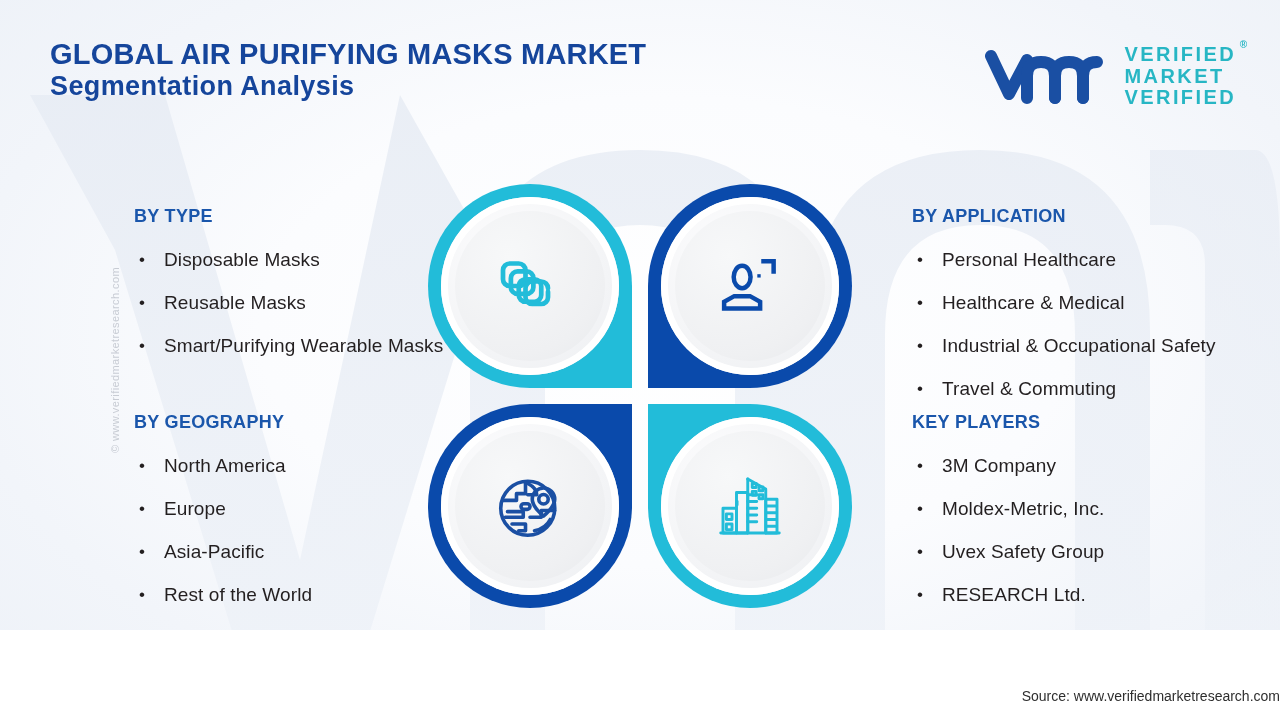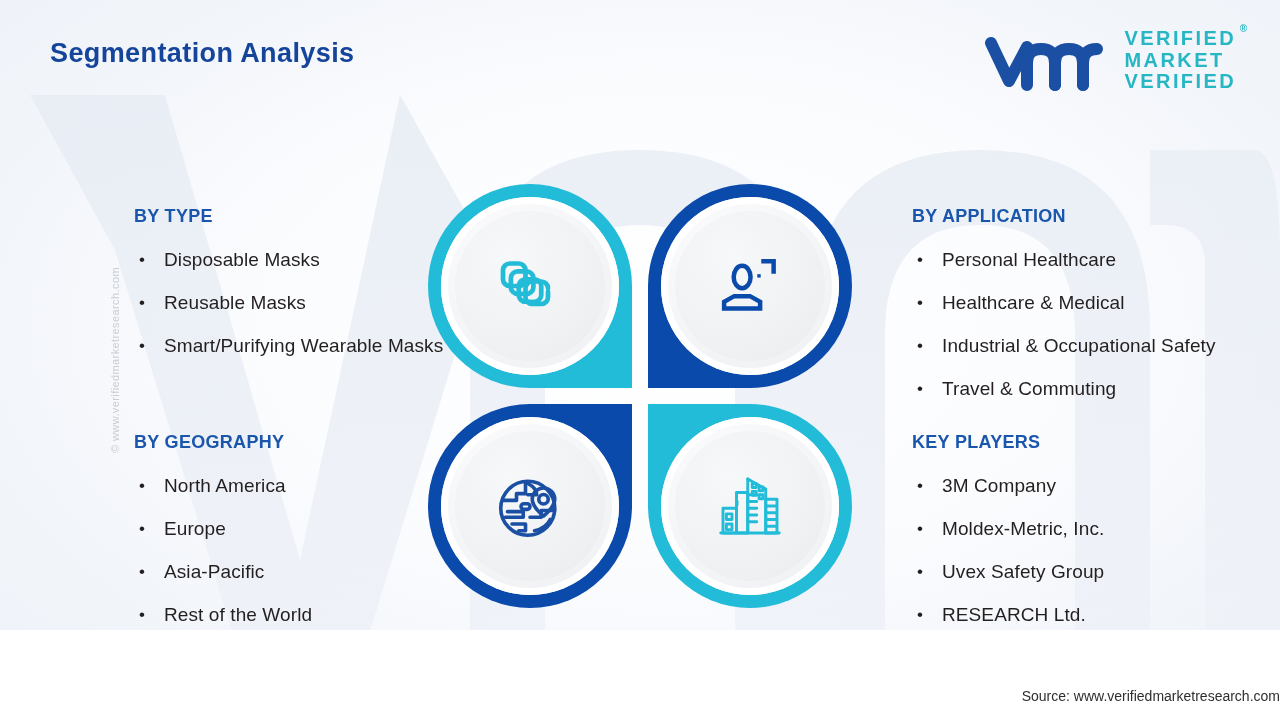--- a/index.html
+++ b/index.html
@@ -59,24 +59,24 @@
   .sub-title {
     font-size: 27px;
     font-weight: bold;
     color: #15459b;
     letter-spacing: 0.4px;
   }
 
   
   .logo {
     position: absolute;
-    top: 28px;
+    top: 44px;
     right: 44px;
     display: flex;
-    align-items: flex-end;
+    align-items: center;
     gap: 16px;
     z-index: 6;
   }
   .logo-mark { width: 128px; height: 60px; display:block; }
   .logo-text {
     position: relative;
     line-height: 1.08;
     color: #27b6c4;
     font-size: 20px;
     font-weight: bold;
@@ -106,21 +106,21 @@
 
   
   .col {
     position: absolute;
     z-index: 5;
     margin-left: 24px;
   }
   .col-left  { left: 110px; width: 330px; }
   .col-right { left: 888px; width: 392px; }
   .row-top    { top: 206px; }
-  .row-bottom { top: 432px; }
+  .row-bottom { top: 412px; }
 
   .seg-title {
     font-size: 18px;
     font-weight: bold;
     color: #1a56ab;
     letter-spacing: 0.3px;
     margin-bottom: 11px;
   }
   .seg-list { list-style: none; }
   .seg-list li {
@@ -219,20 +219,21 @@
     <path d="M470,690 L470,330 Q470,150 640,150 Q810,150 810,330 L810,690 L735,690 L735,335
              Q735,225 640,225 Q545,225 545,335 L545,690 Z" fill="url(#wmg)" opacity="0.8"></path>
     <path d="M810,690 L810,330 Q810,150 980,150 Q1150,150 1150,330 L1150,690 L1075,690 L1075,335
              Q1075,225 980,225 Q885,225 885,335 L885,690 Z" fill="url(#wmg)" opacity="0.8"></path>
 
     <path d="M1150,150 L1255,150 Q1280,150 1280,260 L1280,690 L1205,690 L1205,265
              Q1205,225 1165,225 L1150,225 Z" fill="url(#wmg)" opacity="0.7"></path>
   </svg>
 
   <div class="header">
+    <div class="main-title">GLOBAL AIR PURIFYING MASKS MARKET</div>
     <div class="sub-title">Segmentation Analysis</div>
   </div>
 
   <div class="logo">
     <svg class="logo-mark" viewBox="0 0 128 60">
       <g fill="none" stroke="#1a4fa3" stroke-width="12" stroke-linecap="round" stroke-linejoin="round">
         <path d="M10 10 L28 48 L46 14"></path>
         <path d="M46 52 L46 30 Q46 16 60 16 Q74 16 74 30 L74 52"></path>
         <path d="M74 52 L74 30 Q74 16 88 16 Q102 16 102 30 L102 52"></path>
         <path d="M102 52 L102 30 Q102 16 116 16"></path>

